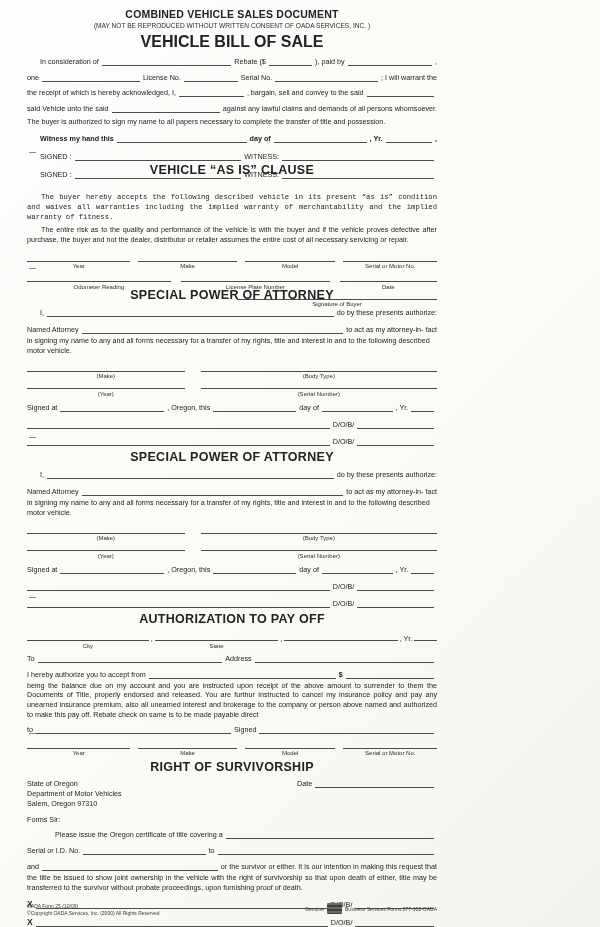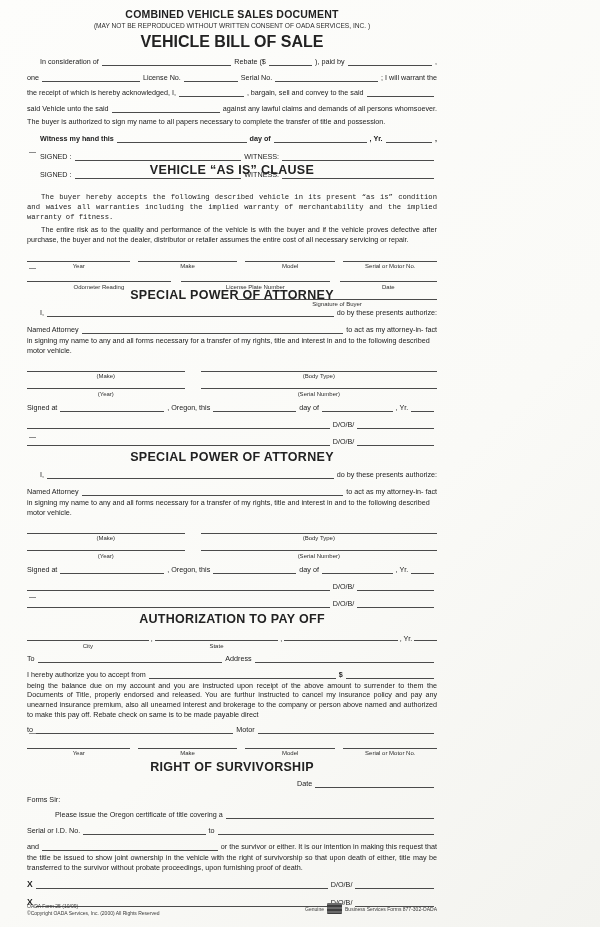--- a/index.html
+++ b/index.html
@@ -303,21 +303,21 @@
     <div class="fline" style="margin-top:6px;">
       <span class="t">I hereby authorize you to accept from</span>
       <span class="bl" style="flex:180 0 0;"></span>
       <span class="t bold">$</span>
       <span class="bl" style="flex:85 0 0;"></span>
     </div>
     <div class="para" style="margin-top:1px;">being the balance due on my account and you are instructed upon receipt of the above amount to surrender to them the Documents of Title, properly endorsed and released. You are furthur instructed to cancel my insurance policy and pay any unearned insurance premium, also all unearned interest and brokerage to the company or person above named and authorized to make this pay off. Rebate check on same is to be made payable direct</div>
     <div class="fline" style="margin-top:5px;">
       <span class="t">to</span>
       <span class="bl" style="flex:190 0 0;"></span>
-      <span class="t">Motor</span>
+      <span class="t">Signed</span>
       <span class="bl" style="flex:170 0 0;"></span>
     </div>
     <div class="frow gap8" style="margin-top:13px;">
       <div class="fcol" style="flex:105 0 0;">
           <div class="topline"></div>
           <div class="lbl">Year</div>
         </div>
       <div class="fcol" style="flex:100 0 0;">
           <div class="topline"></div>
           <div class="lbl">Make</div>
@@ -331,20 +331,25 @@
           <div class="lbl">Serial or Motor No.</div>
         </div>
     </div>
   </div>
 
   <div class="mdash" style="top:733px;"></div>
 
   <div class="sec" style="top:760px;">
     <div class="h3">RIGHT OF SURVIVORSHIP</div>
     <div class="ros-top">
+      <div class="addr">
+        <div>State of Oregon</div>
+        <div>Department of Motor Vehicles</div>
+        <div>Salem, Oregon 97310</div>
+      </div>
       <div style="flex:1;"></div>
       <div class="fline" style="margin-top:0;width:140px;">
         <span class="t">Date</span>
         <span class="bl" style="flex:1;"></span>
       </div>
     </div>
     <div class="fline" style="margin-top:6px;">
       <span class="t">Forms Sir:</span>
     </div>
     <div class="fline" style="margin-top:5px;">

